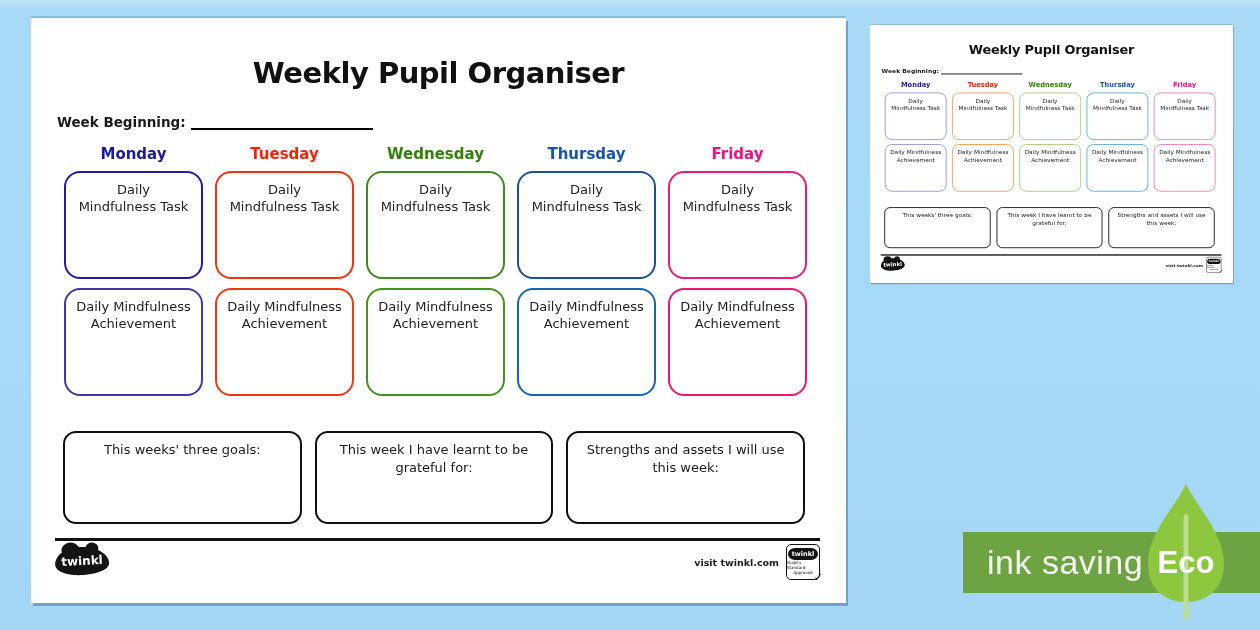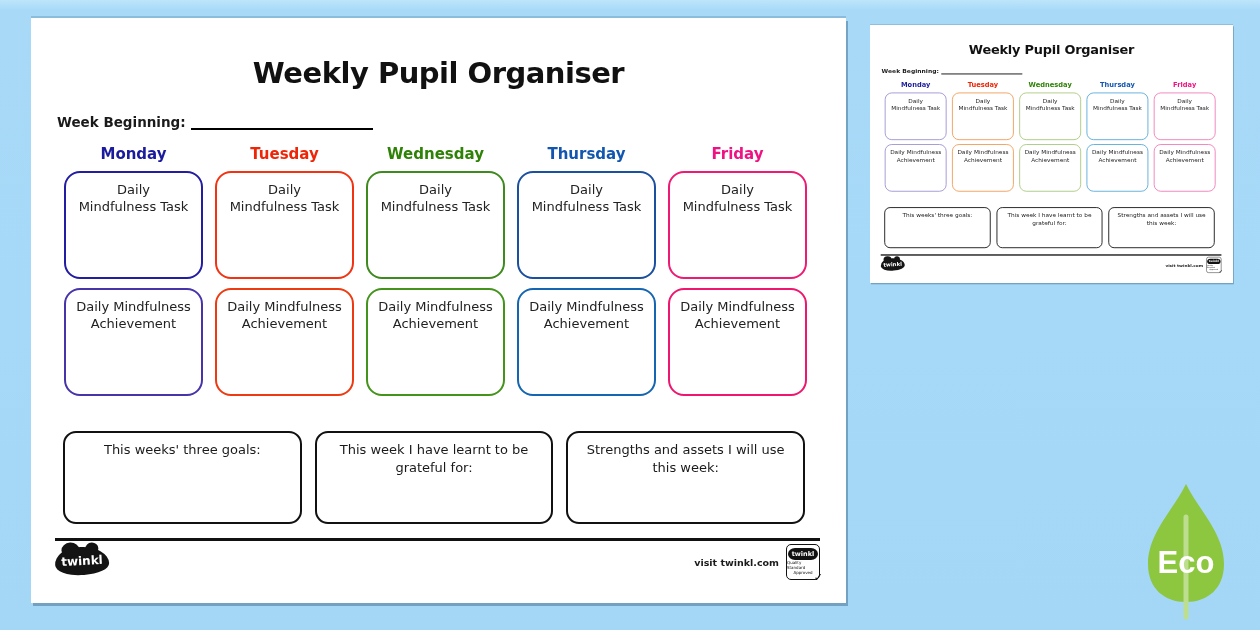--- a/index.html
+++ b/index.html
@@ -244,18 +244,21 @@
       <span class="approval-badge">
         <span class="badge-cloud">twinkl</span>
         <span class="badge-line">Quality Standard</span>
         <span class="badge-line">Approved</span>
         <span class="badge-check">✓</span>
       </span>
     </div>
   </div>
 </div>
 
+  <div class="eco-bar" style="background-color: rgb(109, 163, 66);">
+    <span class="eco-bar-label">ink saving</span>
+  </div>
   <svg class="eco-leaf" viewBox="0 0 82 137" xmlns="http://www.w3.org/2000/svg">
     <path d="M41 1 C29 26, 3 50, 3 81 C3 106, 20 119, 41 119 C62 119, 79 106, 79 81 C79 50, 53 26, 41 1 Z" style="fill: rgb(141, 198, 63);"></path>
     <path d="M41 34 L41 134" stroke-width="5" stroke-linecap="round" fill="none" style="stroke: rgb(188, 222, 142);"></path>
     <text x="41" y="90" text-anchor="middle" fill="#ffffff">Eco</text>
   </svg>
 </div>
 
 </body></html>

